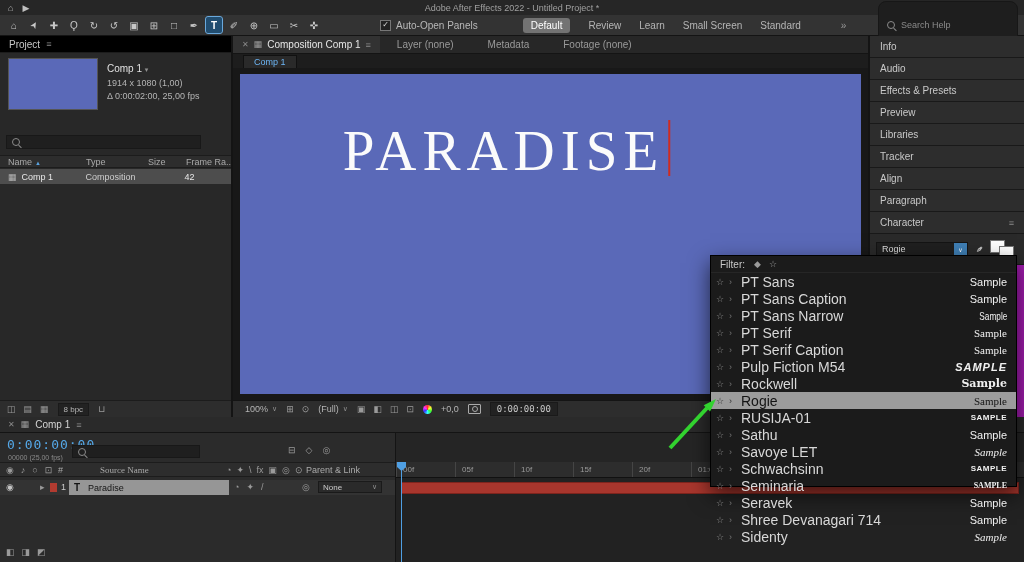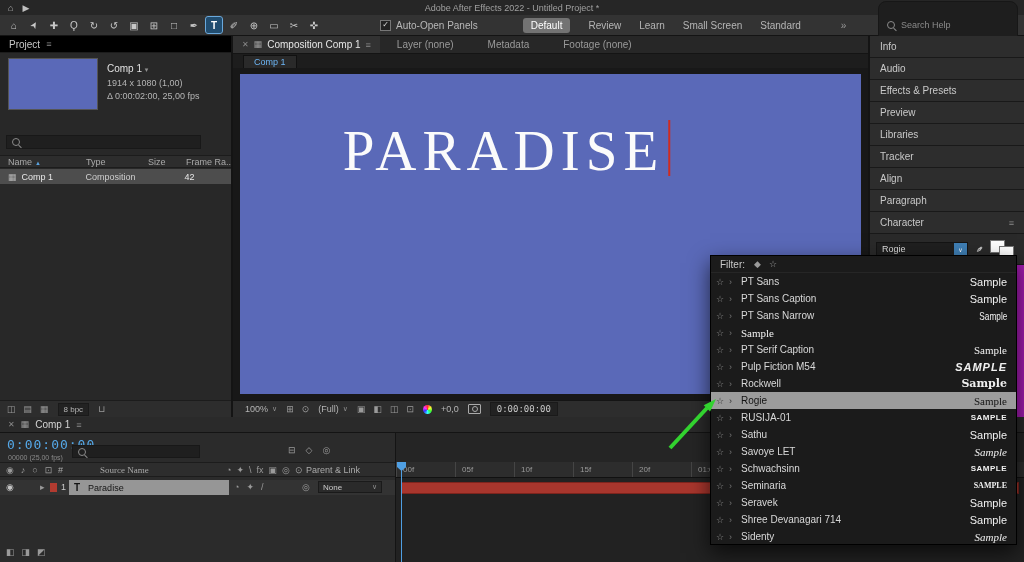--- a/index.html
+++ b/index.html
@@ -139,32 +139,32 @@
   .ruler{position:absolute;left:0;top:29px;width:100%;height:16px;background:#2d2d2d;
          border-bottom:1px solid #111;display:flex;box-sizing:border-box;}
   .tick{width:59px;flex:none;font-size:8px;color:#9a9a9a;padding:3px 0 0 6px;box-sizing:border-box;
         border-left:1px solid #454545;}
   .tracks{position:absolute;left:0;top:45px;width:100%;height:84px;background:#222;}
   .layer-bar{position:absolute;left:5px;top:4px;width:618px;height:12px;background:#a8362d;border:1px solid #7e241d;box-sizing:border-box;}
   .playhead-cap{position:absolute;left:1px;top:29px;width:9px;height:9px;background:#4f9fe3;
                 clip-path:polygon(0 0,100% 0,100% 55%,50% 100%,0 55%);}
   .playhead-line{position:absolute;left:5px;top:29px;width:1px;height:100px;background:#4f9fe3;}
   
-  .font-dd{position:absolute;left:710px;top:255px;width:307px;height:290px;background:#1b1b1b;
+  .font-dd{position:absolute;left:710px;top:255px;width:307px;height:232px;background:#1b1b1b;
            border:1px solid #000;box-shadow:0 8px 20px rgba(0,0,0,.65);z-index:50;box-sizing:border-box;}
   .dd-filter{height:17px;display:flex;align-items:center;gap:9px;padding:0 9px;color:#c9c9c9;
              font-size:10px;border-bottom:1px solid #262626;box-sizing:border-box;}
   .dd-fics{display:flex;gap:8px;}
   .dd-list{position:absolute;left:0;top:17px;width:100%;}
   .dd-row{height:17px;display:flex;align-items:center;color:#d8d8d8;}
   .dd-row .star{width:18px;text-align:center;color:#8a8a8a;font-size:9px;}
   .dd-row .star::before{content:"☆";}
   .dd-row .chev{width:12px;color:#777;font-size:9px;}
   .dd-row .chev::before{content:"›";}
-  .dd-row .fname{flex:1;font-size:10px;}
+  .dd-row .fname{flex:1;font-size:14px;}
   .dd-row .fsample{margin-right:9px;font-size:11px;color:#f0f0f0;}
   .dd-row.selected{background:#9c9c9c;}
   .dd-row.selected .fname,.dd-row.selected .fsample{color:#141414;}
   .dd-row.selected .star,.dd-row.selected .chev{color:#333;}
   .s-sans{font-family:"Liberation Sans",sans-serif;}
   .s-serif{font-family:"Liberation Serif",serif;}
   .s-slab{font-family:"DejaVu Serif",serif;font-weight:bold;}
   .s-caps{font-family:"Liberation Sans",sans-serif;font-weight:bold;font-style:italic;letter-spacing:1px;}
   .s-narrow{display:inline-block;transform:scaleX(.75);transform-origin:right center;font-family:"Liberation Sans",sans-serif;}
   .s-script{font-family:"Liberation Serif",serif;font-style:italic;}
@@ -477,20 +477,21 @@
         <div class="dd-row" data-name="font-list-item">
           <span class="star" data-name="favorite-star-icon"></span>
           <span class="chev" data-name="chevron-right-icon"></span>
           <span class="fname" data-name="font-name">PT Sans Narrow</span>
           <span class="fsample s-narrow" data-name="font-sample">Sample</span>
         </div>
 
         <div class="dd-row" data-name="font-list-item">
           <span class="star" data-name="favorite-star-icon"></span>
           <span class="chev" data-name="chevron-right-icon"></span>
+          <span class="fname" data-name="font-name">PT Serif</span>
           <span class="fsample s-serif" data-name="font-sample">Sample</span>
         </div>
 
         <div class="dd-row" data-name="font-list-item">
           <span class="star" data-name="favorite-star-icon"></span>
           <span class="chev" data-name="chevron-right-icon"></span>
           <span class="fname" data-name="font-name">PT Serif Caption</span>
           <span class="fsample s-serif" data-name="font-sample">Sample</span>
         </div>
 

